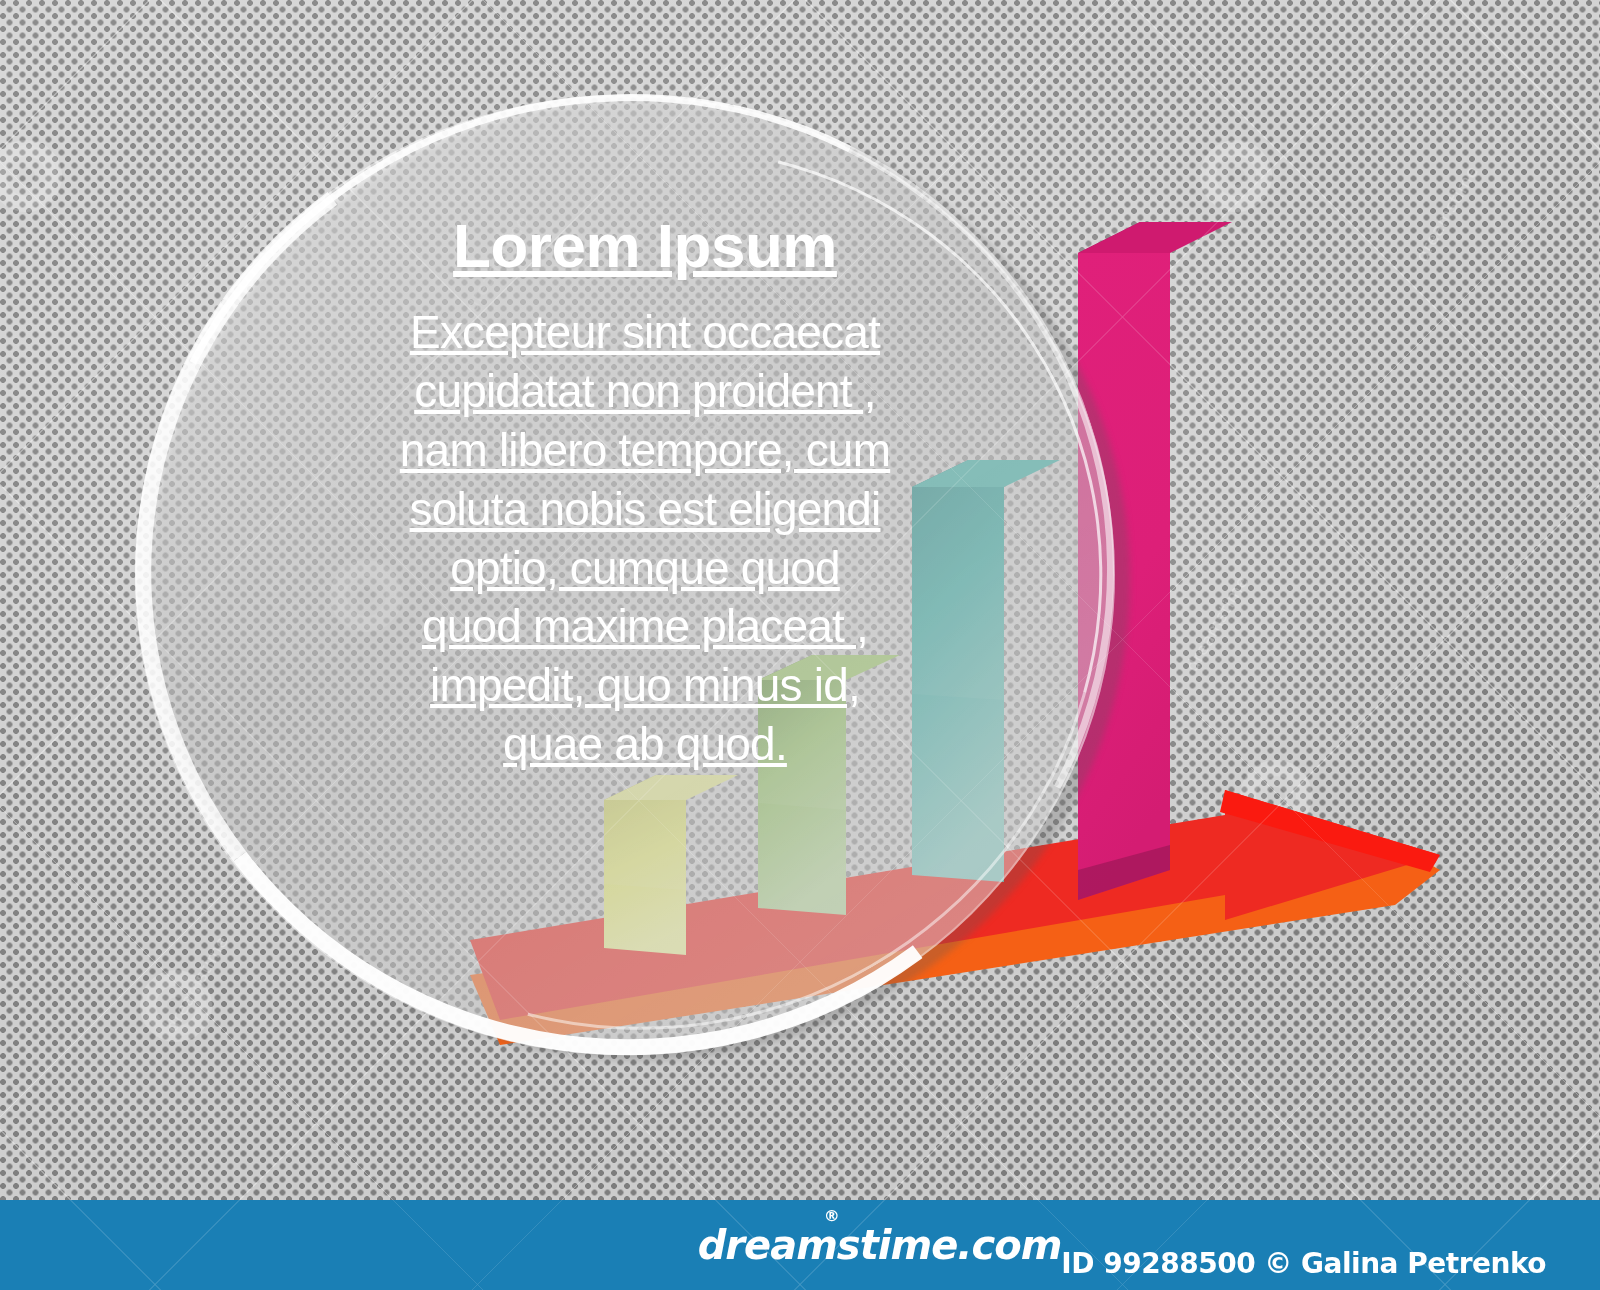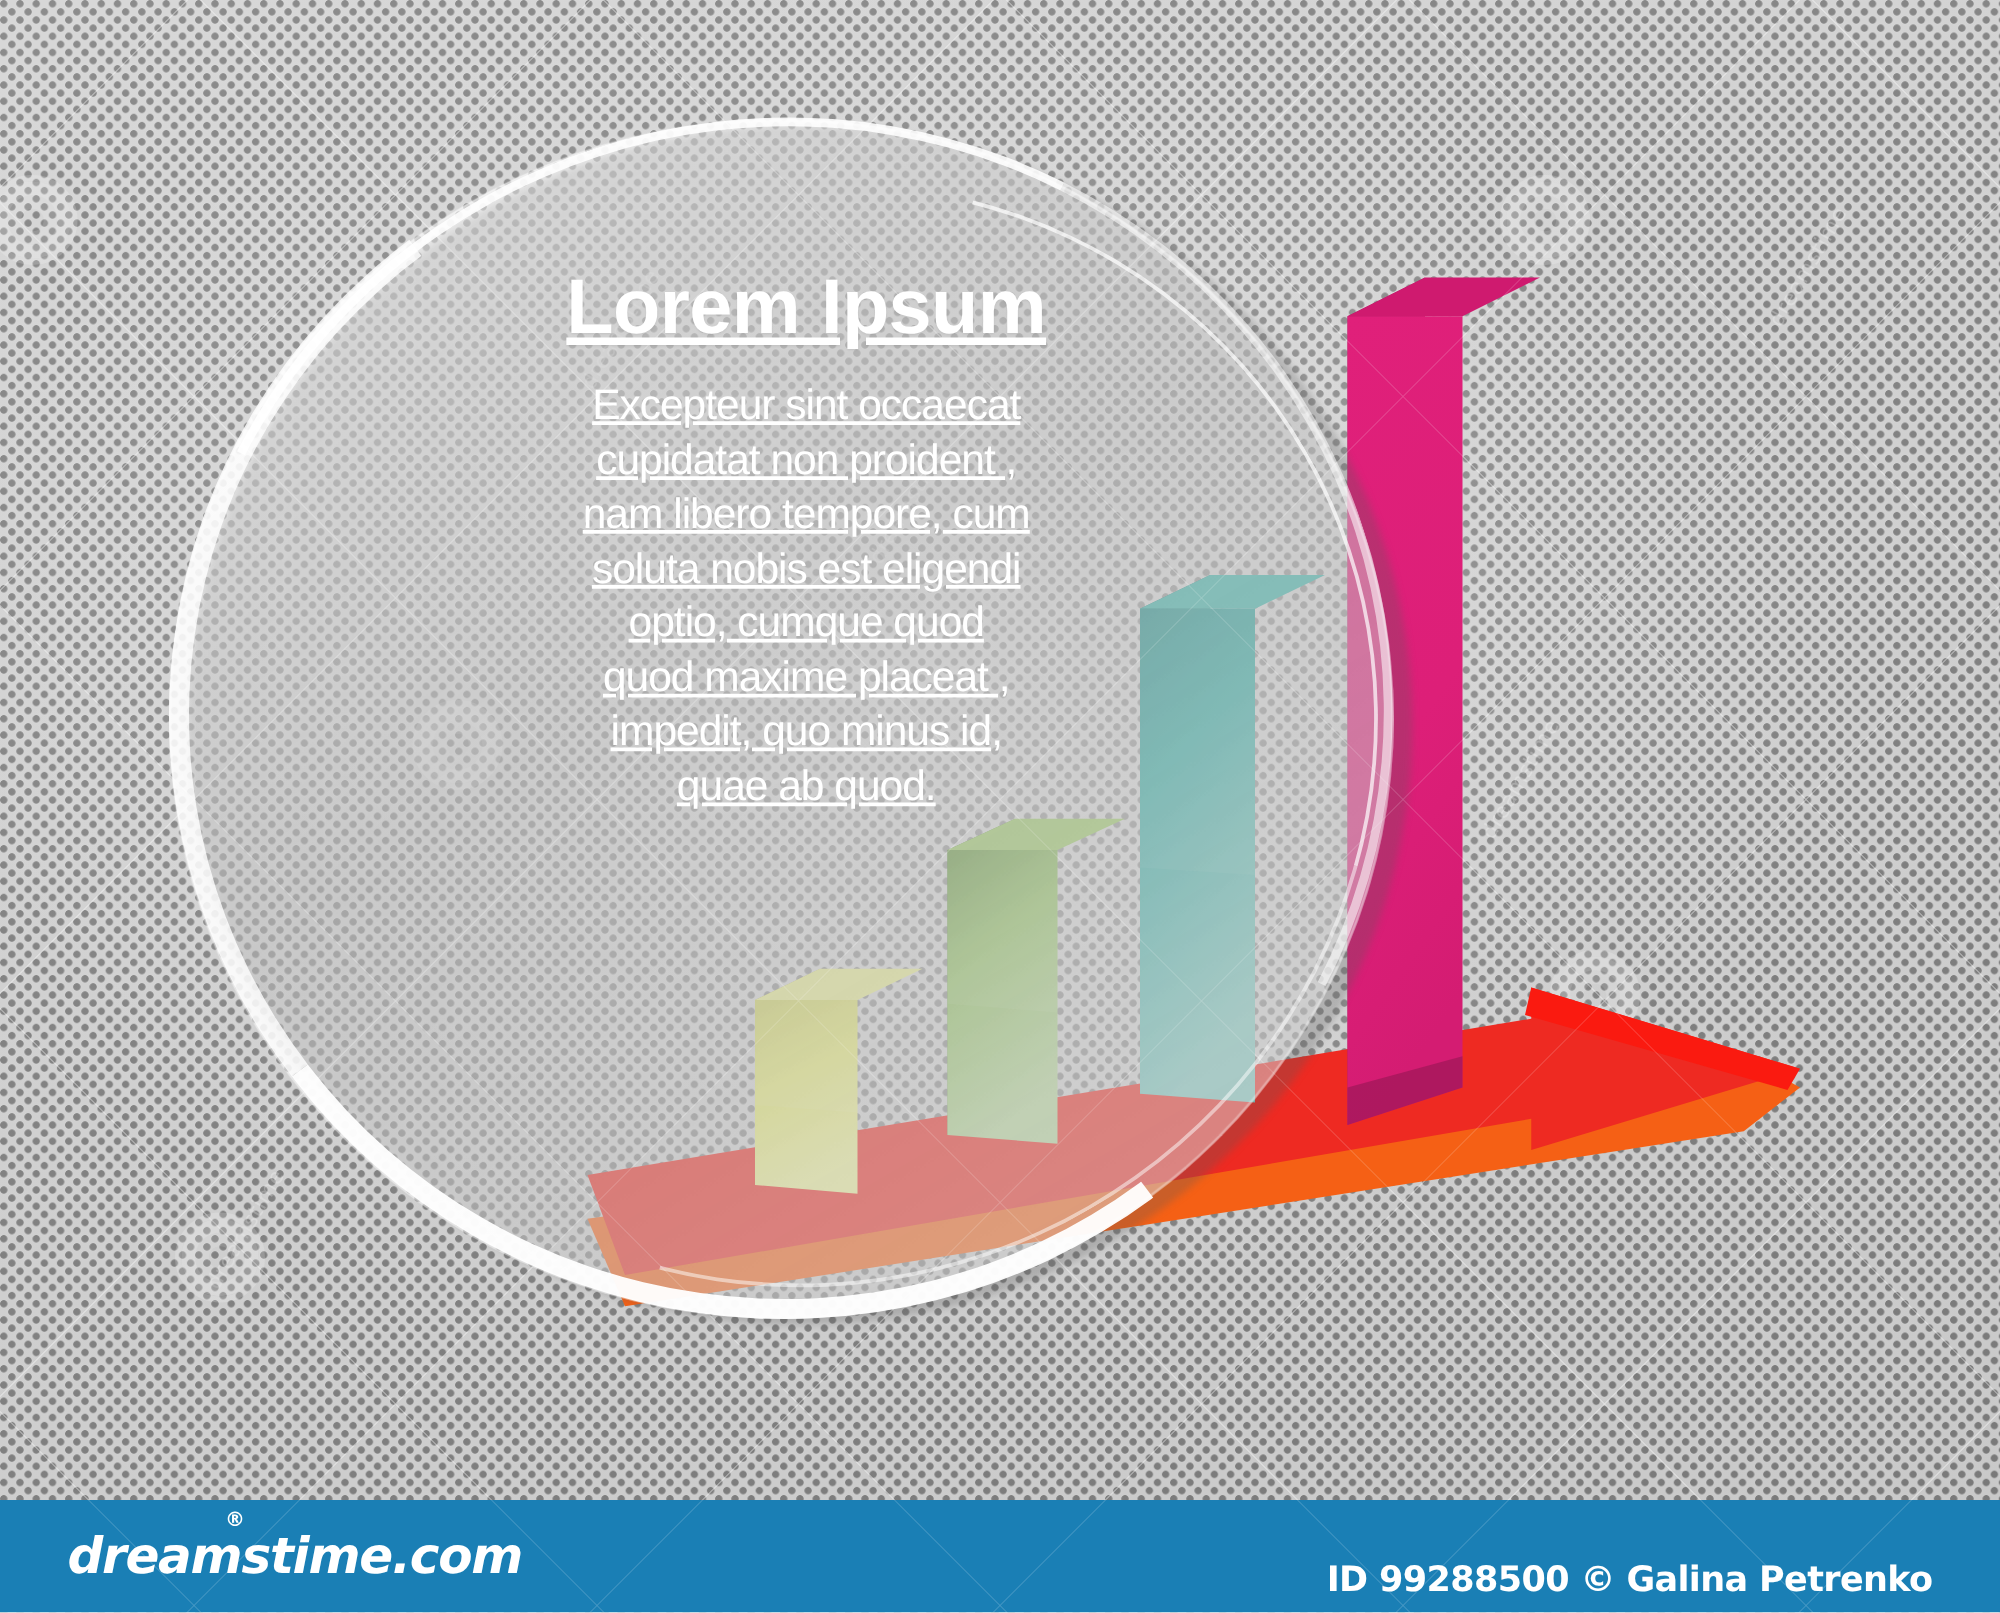--- a/index.html
+++ b/index.html
@@ -128,37 +128,37 @@
   }
   .headline {
     font-weight: bold;
     font-size: 62px;
     line-height: 1.0;
     letter-spacing: -0.5px;
     margin: 0 0 26px 0;
     text-shadow: 0 1px 2px rgba(0,0,0,0.07);
   }
   .body-line {
-    font-size: 34px;
+    font-size: 46px;
     line-height: 1.28;
     font-weight: 300;
     letter-spacing: -0.8px;
     white-space: nowrap;
   }
 
   
   .footer {
     position: absolute;
     left: 0;
     width: 1600px;
     background: #1a7fb5;
     color: #ffffff;
     display: flex;
     align-items: center;
-    justify-content: space-between;
+    justify-content: flex-end;
     box-sizing: border-box;
     padding: 0 54px;
   }
   .footer-logo {
     font-size: 40px;
     font-style: italic;
     font-weight: bold;
     letter-spacing: -1px;
     font-family: "DejaVu Sans", sans-serif;
     position: relative;

